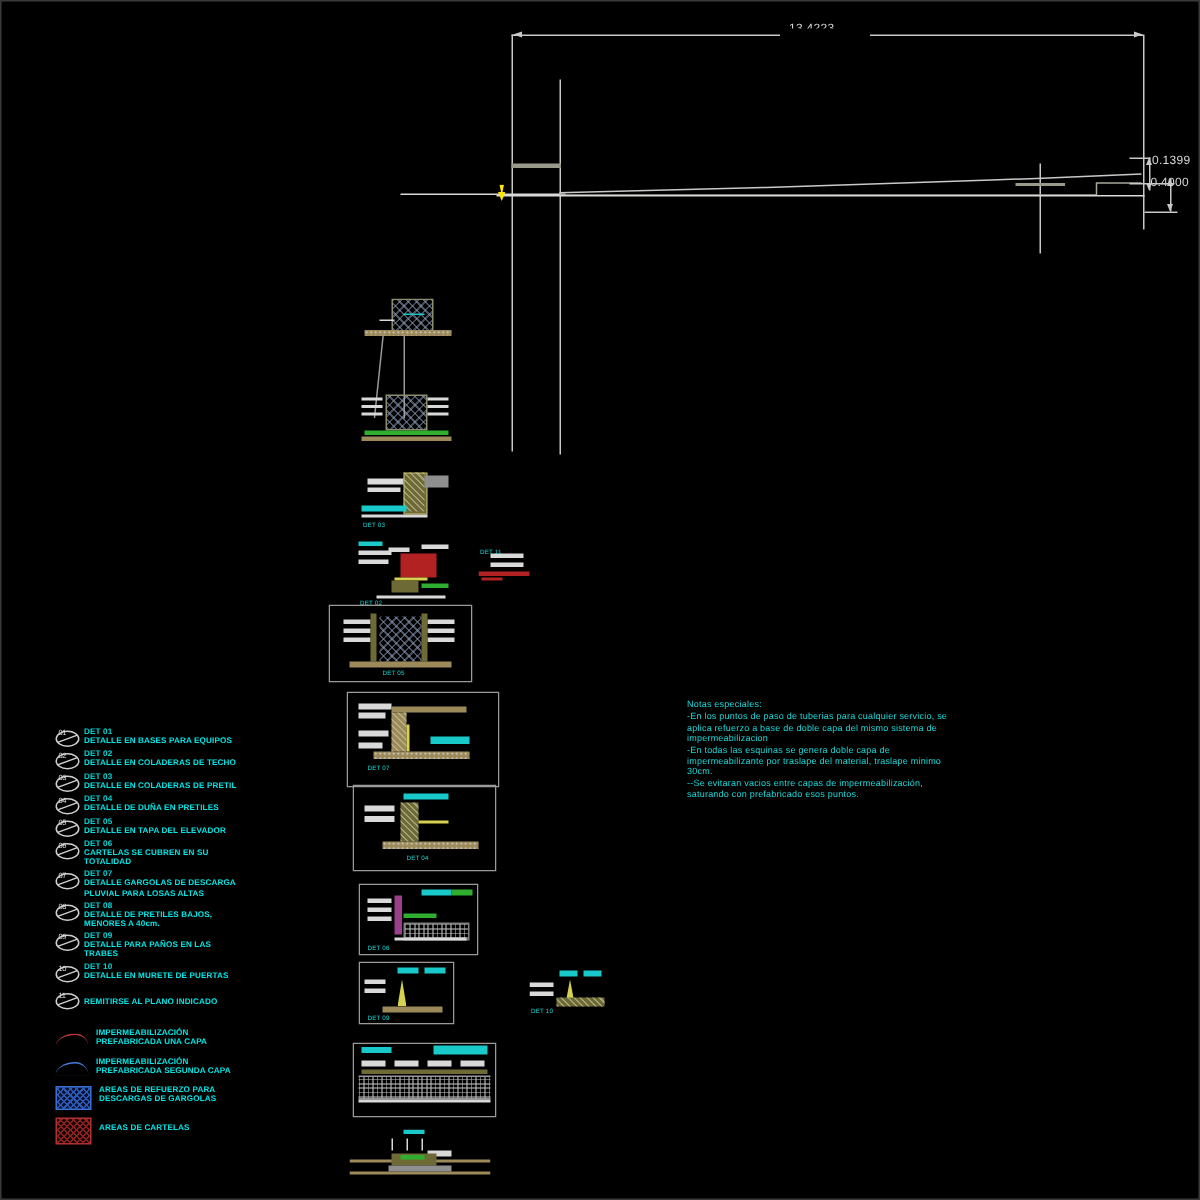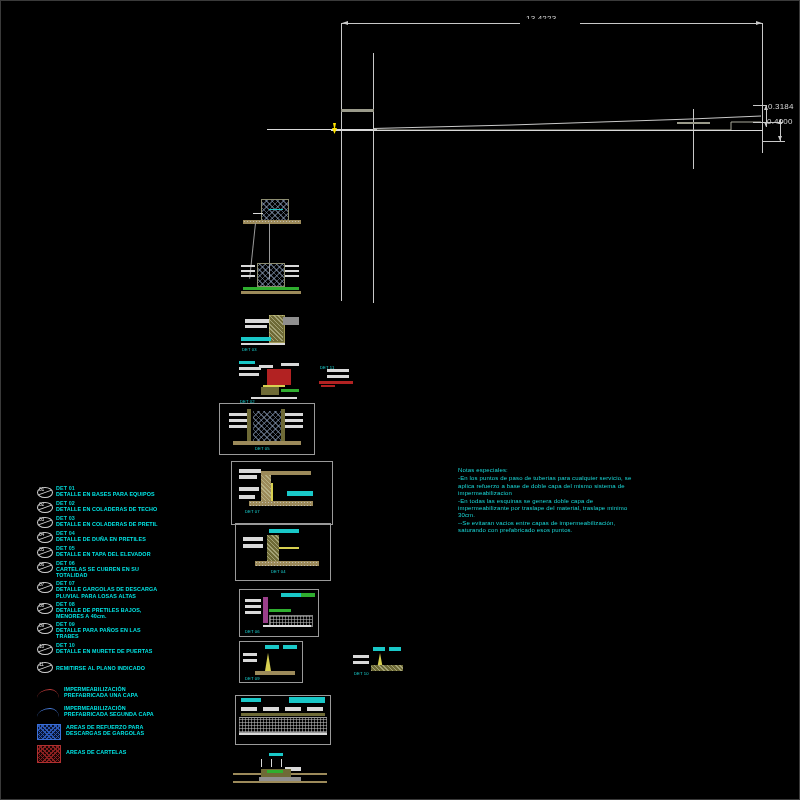--- a/index.html
+++ b/index.html
@@ -249,21 +249,21 @@
       <polyline points="42,29 400,29 400,21 430,21" fill="none" stroke="#a8a89a" stroke-width="1"></polyline>
     </svg>
     <div class="roof-slab" style="left:676px; top:121px; width:33px; height:2px;"></div>
     <div class="st-white" style="position:absolute; left:330px; top:129px; width:432px; height:1px;"></div>
 
     <div class="cursor-marker" style="left:331px; top:122px; width:5px; height:11px; clip-path:polygon(20% 0,80% 0,60% 45%,100% 45%,50% 100%,0 45%,40% 45%);"></div>
 
     <div class="dim-line v-line" style="left:765px; top:104px; height:22px;"></div>
     <div class="arrow-u" style="left:762.5px; top:104px;"></div>
     <div class="arrow-d" style="left:762.5px; top:121px;"></div>
-    <div class="dim-text" style="left:767px; top:101px;">0.3184</div>
+    <div class="dim-text" style="left:767px; top:101px;">0.1399</div>
 
     <div class="dim-line v-line" style="left:779px; top:118px; height:22px;"></div>
     <div class="arrow-u" style="left:776.5px; top:118px;"></div>
     <div class="arrow-d" style="left:776.5px; top:135px;"></div>
     <div class="dim-text" style="left:766px; top:116px;">0.4000</div>
 
     <div class="dim-line h-line" style="left:752px; top:104px; width:14px;"></div>
     <div class="dim-line h-line" style="left:752px; top:121px; width:30px;"></div>
     <div class="dim-line h-line" style="left:762px; top:140px; width:22px;"></div>
   </div>

